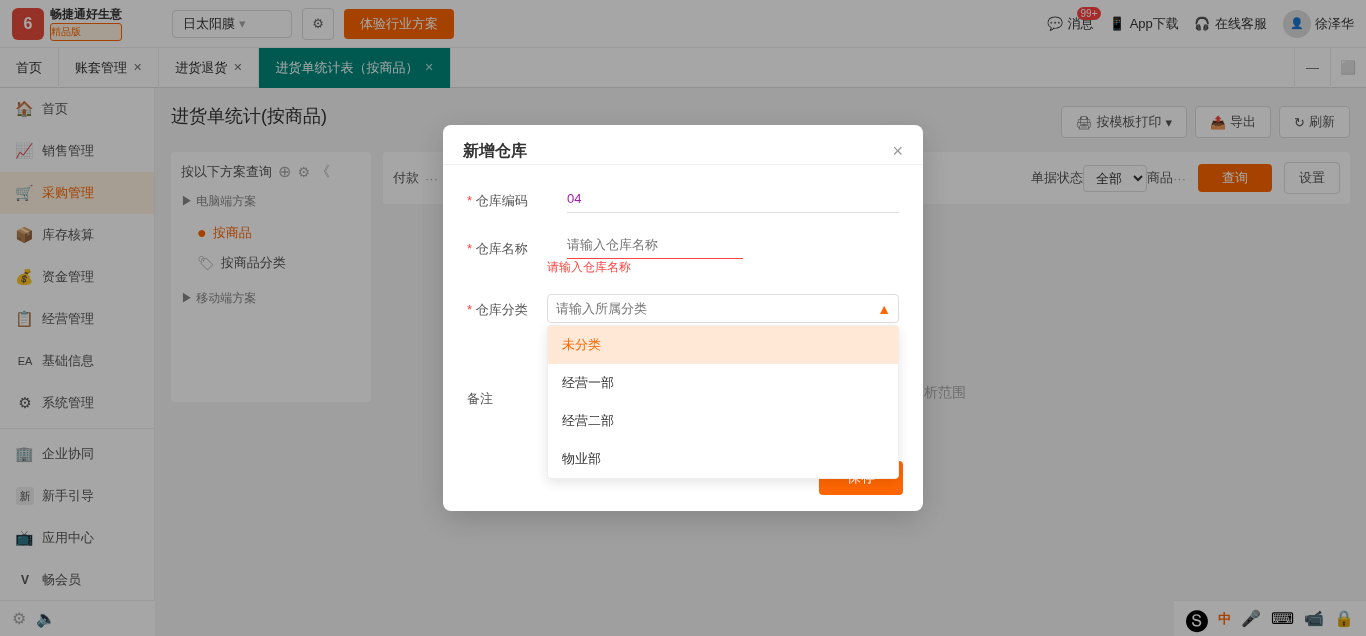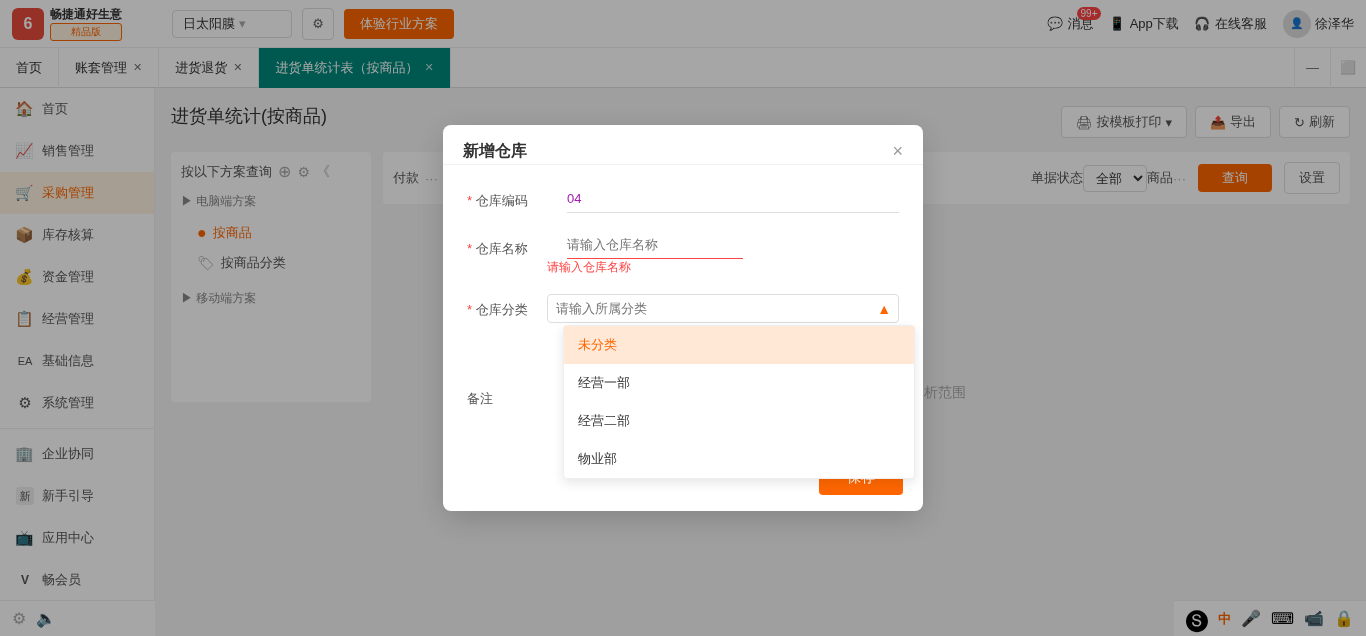--- a/index.html
+++ b/index.html
@@ -2,21 +2,21 @@
 <html><head>
   <meta charset="utf-8">
   <style>
     * { box-sizing: border-box; margin: 0; padding: 0; }
     body { font-family: 'Microsoft YaHei', Arial, sans-serif; font-size: 13px; background: #f5f5f5; overflow: hidden; width: 1366px; height: 636px; }
 
     
     .topbar { height: 48px; background: #fff; display: flex; align-items: center; padding: 0 12px; border-bottom: 1px solid #eee; gap: 10px; }
     .logo-area { width: 150px; display: flex; align-items: center; gap: 6px; }
     .logo-icon { width: 32px; height: 32px; background: #e74c3c; border-radius: 6px; display: flex; align-items: center; justify-content: center; color: #fff; font-weight: bold; font-size: 16px; }
-    .logo-badge { font-size: 10px; color: #ff6600; background: #fff3e0; padding: 1px 16px; border-radius: 3px; border: 1px solid #ff6600; text-align: center; }
+    .logo-badge { font-size: 10px; color: #ff6600; background: #fff3e0; padding: 1px 0; border-radius: 3px; border: 1px solid #ff6600; }
     .store-select { display: flex; align-items: center; gap: 4px; border: 1px solid #ddd; border-radius: 4px; padding: 4px 10px; cursor: pointer; font-size: 13px; color: #333; min-width: 120px; }
     .gear-btn { width: 32px; height: 32px; border: 1px solid #ddd; border-radius: 4px; display: flex; align-items: center; justify-content: center; cursor: pointer; color: #666; }
     .trial-btn { background: #ff6600; color: #fff; border: none; border-radius: 4px; padding: 6px 16px; cursor: pointer; font-size: 13px; }
     .topbar-right { margin-left: auto; display: flex; align-items: center; gap: 16px; }
     .topbar-icon-item { display: flex; align-items: center; gap: 4px; cursor: pointer; color: #333; font-size: 13px; position: relative; }
     .badge { background: #ff4444; color: #fff; font-size: 10px; border-radius: 8px; padding: 1px 4px; position: absolute; top: -8px; right: -8px; }
     .avatar { width: 28px; height: 28px; background: #ddd; border-radius: 50%; display: flex; align-items: center; justify-content: center; font-size: 11px; color: #666; }
 
     
     .nav-tabs { height: 40px; background: #fff; display: flex; align-items: center; border-bottom: 1px solid #ddd; padding-left: 0; }
@@ -53,21 +53,21 @@
     .dialog-close { cursor: pointer; color: #999; font-size: 18px; }
     .dialog-body { padding: 20px 24px; }
     .form-row { display: flex; align-items: flex-start; margin-bottom: 18px; }
     .form-label { width: 80px; color: #555; font-size: 13px; padding-top: 7px; flex-shrink: 0; }
     .form-control { flex: 1; border: none; border-bottom: 1px solid #ddd; padding: 6px 0; font-size: 13px; color: #a21caf; outline: none; background: transparent; margin-left: 20px; }
     .form-control.error { border-bottom-color: #ff4444; }
     .error-msg { color: #ff4444; font-size: 12px; margin-top: 3px; }
     .category-input-wrapper { flex: 1; position: relative; }
     .category-input { width: 100%; border: 1px solid #ddd; border-radius: 4px; padding: 6px 32px 6px 8px; font-size: 13px; color: #999; outline: none; background: #fff; }
     .category-arrow { position: absolute; right: 8px; top: 50%; transform: translateY(-50%); color: #ff6600; cursor: pointer; font-size: 14px; }
-    .dropdown-list { position: absolute; top: 100%; left: 16px; width: 100%; background: #fff; border: 1px solid #eee; border-radius: 4px; box-shadow: 0 4px 12px rgba(0,0,0,0.1); z-index: 200; margin-top: 2px; }
+    .dropdown-list { position: absolute; top: 100%; left: 0; width: 100%; background: #fff; border: 1px solid #eee; border-radius: 4px; box-shadow: 0 4px 12px rgba(0,0,0,0.1); z-index: 200; margin-top: 2px; }
     .dropdown-item { padding: 10px 14px; cursor: pointer; font-size: 13px; color: #333; }
     .dropdown-item.selected { background: #ffe8d6; color: #ff6600; }
     .dialog-footer { padding: 12px 20px 16px; display: flex; justify-content: flex-end; gap: 10px; }
     .btn-save { background: #ff6600; color: #fff; border: none; border-radius: 4px; padding: 8px 28px; cursor: pointer; font-size: 14px; }
 
     
     .bg-content { margin-top: 20px; display: flex; flex-direction: column; gap: 10px; align-items: center; justify-content: center; padding-top: 40px; }
     .bg-text { color: #aaa; font-size: 14px; display: flex; align-items: center; gap: 6px; }
   </style>
 </head>

